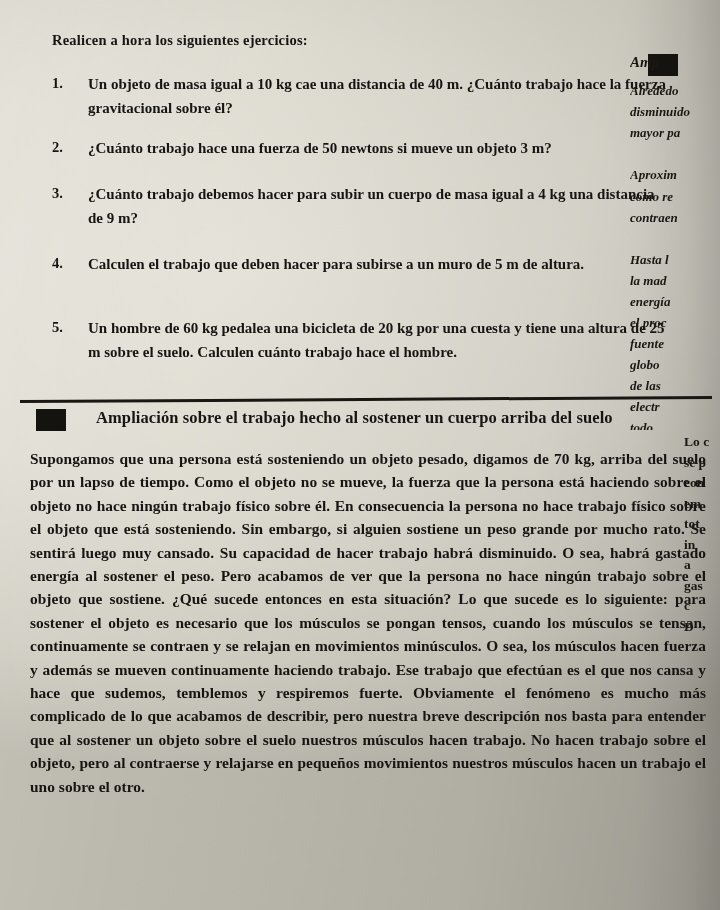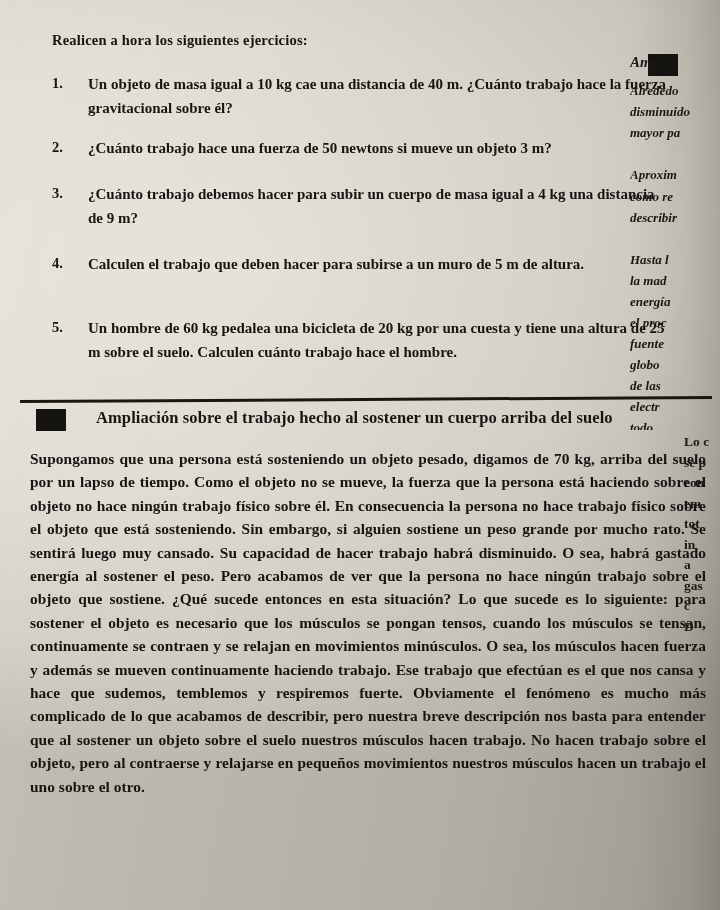--- a/index.html
+++ b/index.html
@@ -206,21 +206,21 @@
 
     <div class="blk blk-amp"></div>
     <div class="col-right">
       <div class="amp-head">Amp</div>
       <div>Alrededo</div>
       <div>disminuido</div>
       <div>mayor pa</div>
       <div>&nbsp;</div>
       <div>Aproxim</div>
       <div>como re</div>
-      <div>describir</div>
+      <div>contraen</div>
       <div>&nbsp;</div>
       <div>Hasta l</div>
       <div>la mad</div>
       <div>energía</div>
       <div>el proc</div>
       <div>fuente</div>
       <div>globo</div>
       <div>de las</div>
       <div>electr</div>
       <div>todo</div>

